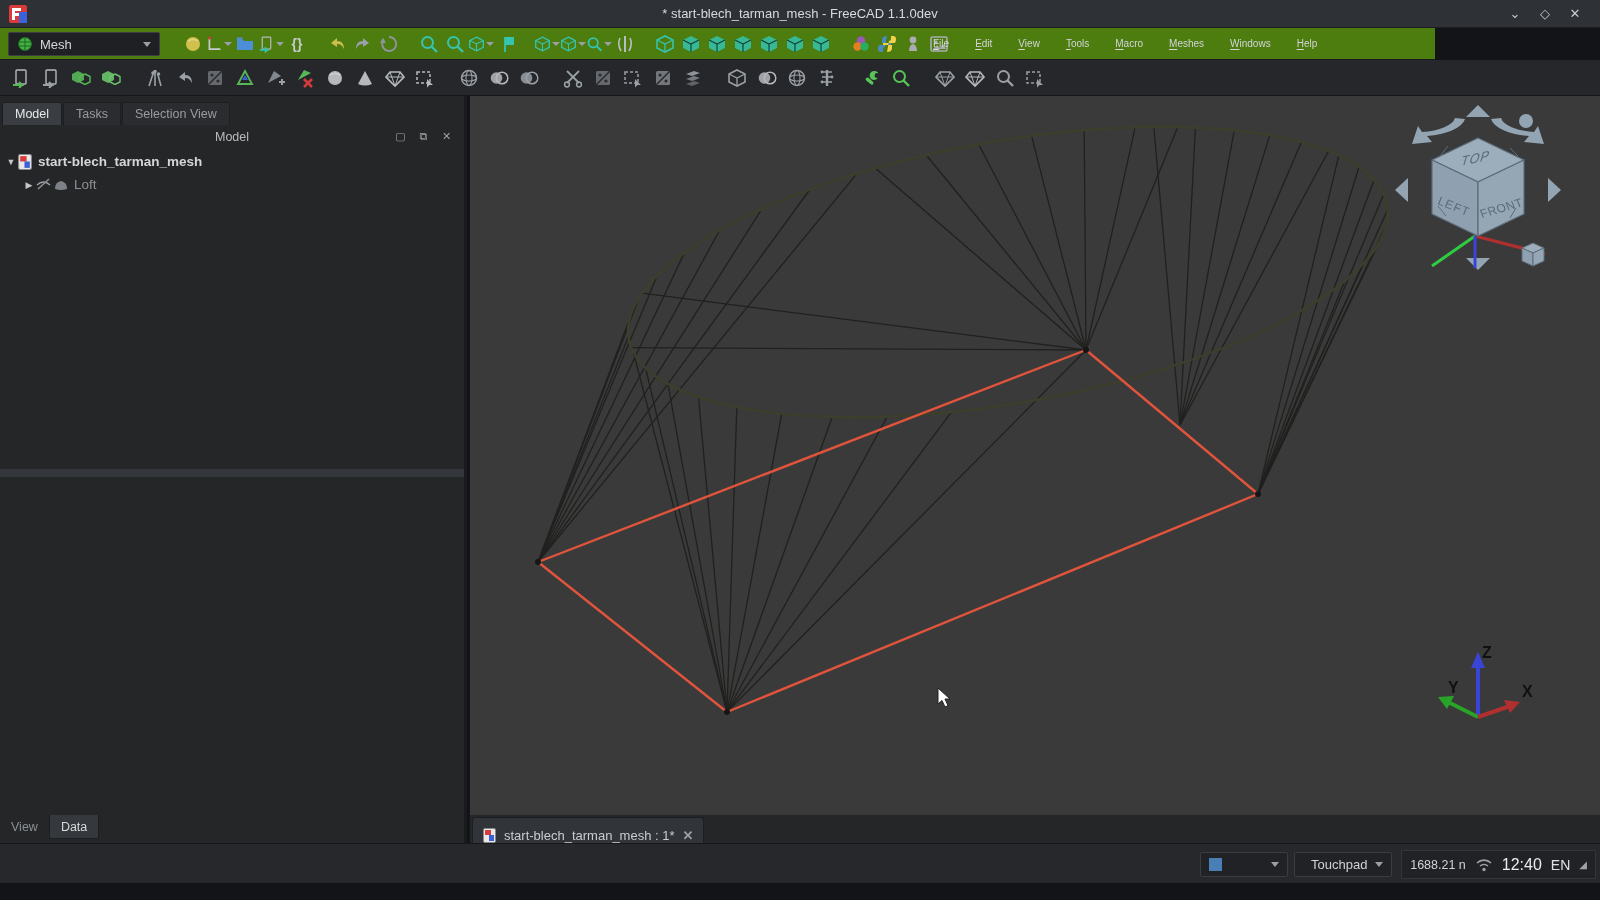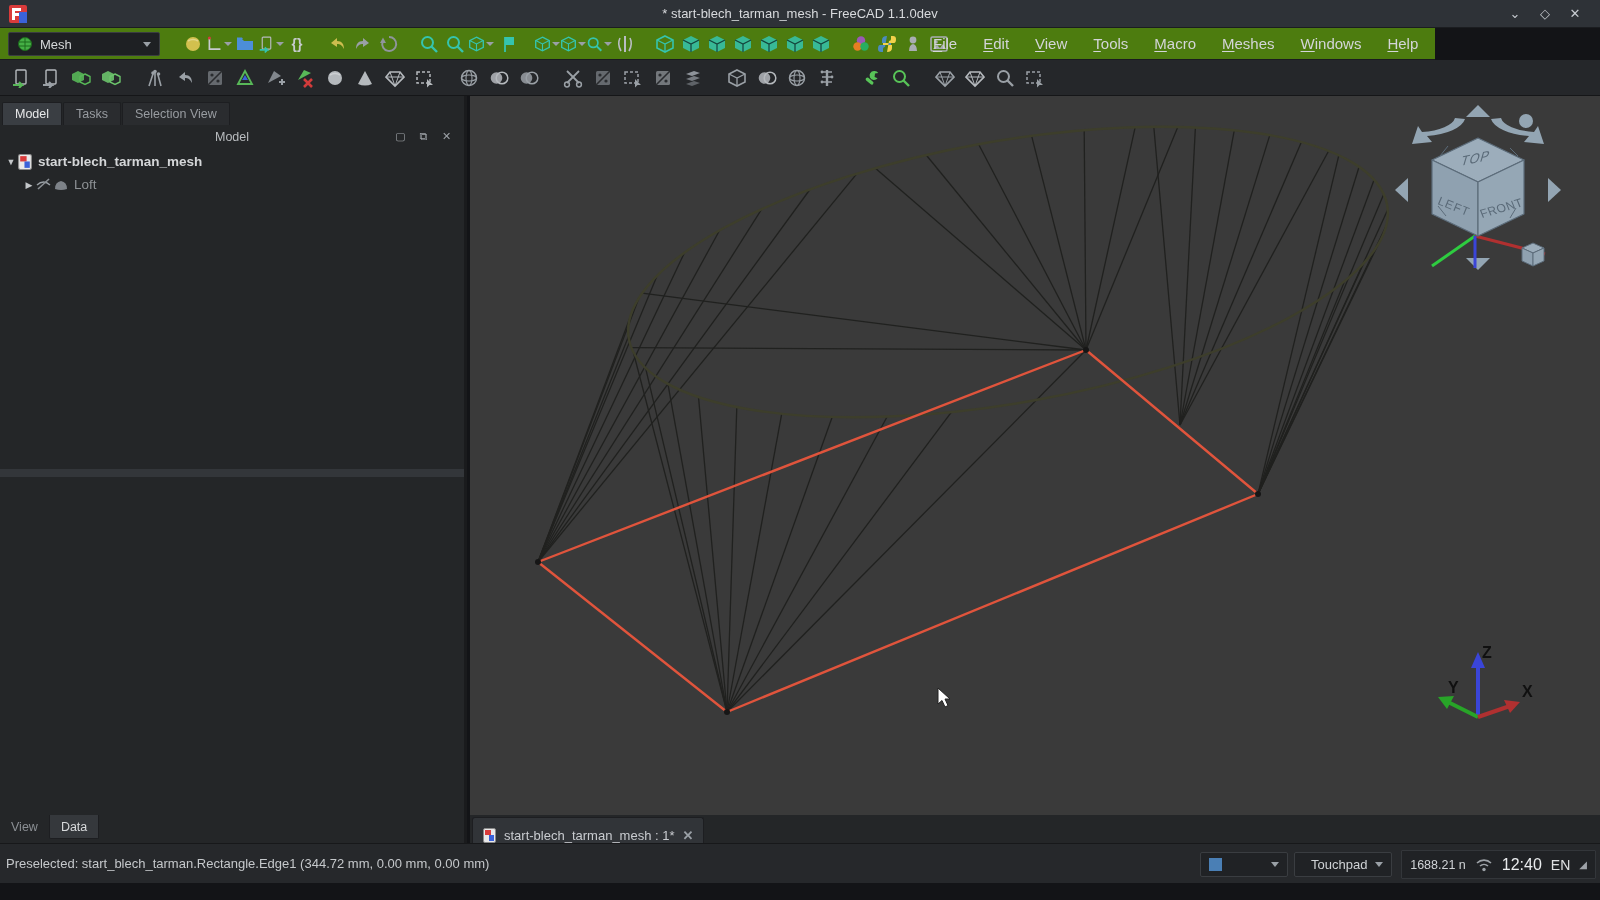--- a/index.html
+++ b/index.html
@@ -20,21 +20,21 @@
     border:1px solid #3a3d41; border-radius:2px; color:#d6d8da; font-size:13px; display:flex;
     align-items:center; gap:7px; padding:0 8px; }
   #wbcombo .caret { margin-left:auto; }
   .caret { width:0; height:0; border-left:4px solid transparent; border-right:4px solid transparent;
     border-top:5px solid #9aa0a6; display:inline-block; }
   .tbar { position:absolute; display:flex; align-items:center; height:32px; }
   .tbtn { width:26px; height:26px; display:flex; align-items:center; justify-content:center; gap:1px;
     border-radius:3px; }
   .tgap { width:14px; }
   #menubar { position:absolute; left:920px; top:0; height:32px; display:flex; align-items:center; }
-  .menu-item { color:#d3d5d8; font-size:15px; padding:0 13px; height:32px; line-height:32px; }
+  .menu-item { color:#d3d5d8; font-size:10px; padding:0 13px; height:32px; line-height:32px; }
   .menu-item u { text-decoration:underline; text-underline-offset:2px; }
   #meshrow { position:absolute; left:0; top:60px; width:1600px; height:36px; background:#25272a;
     border-bottom:1px solid #151618; }
   #meshrow .tbtn { width:30px; height:30px; }
   
   #leftpanel { position:absolute; left:0; top:96px; width:467px; height:747px; background:#242628;
     border-right:3px solid #1a1b1d; }
   #panel-tabs { position:absolute; left:2px; top:6px; height:23px; display:flex; }
   .ptab { font-size:12.5px; color:#989ca1; padding:0 12px; height:23px; line-height:23px;
     background:#2a2c2f; border:1px solid #1d1e21; border-bottom:none; margin-right:1px;
@@ -661,21 +661,20 @@
       <rect x="0.5" y="0.5" width="12" height="14" rx="1.5" fill="#e9e9e9" stroke="#8a8a8a"></rect>
       <rect x="2" y="2" width="6" height="5" fill="#d93b3b"></rect>
       <rect x="6" y="7" width="5" height="6" fill="#3b62d9"></rect>
     </svg>
     <span>start-blech_tarman_mesh : 1*</span>
     <span class="close">✕</span>
   </div>
 </div>
 
 <div id="statusbar">
-  <div id="status-msg">Preselected: start_blech_tarman.Rectangle.Edge1 (344.72 mm, 0.00 mm, 0.00 mm)</div>
 
   <div class="scombo" style="right:312px; width:88px">
     <span style="width:13px;height:13px;background:#4a7fb5;display:inline-block"></span>
     <span class="caret" style="margin-left:auto"></span>
   </div>
 
   <div class="scombo" style="right:208px; width:98px">
     <svg width="15" height="12" viewBox="0 0 15 12">
       <rect x="0.5" y="0.5" width="14" height="11" rx="2" fill="none" stroke="#cfd2d5"></rect>
       <line x1="0.5" y1="8" x2="14.5" y2="8" stroke="#cfd2d5"></line>

